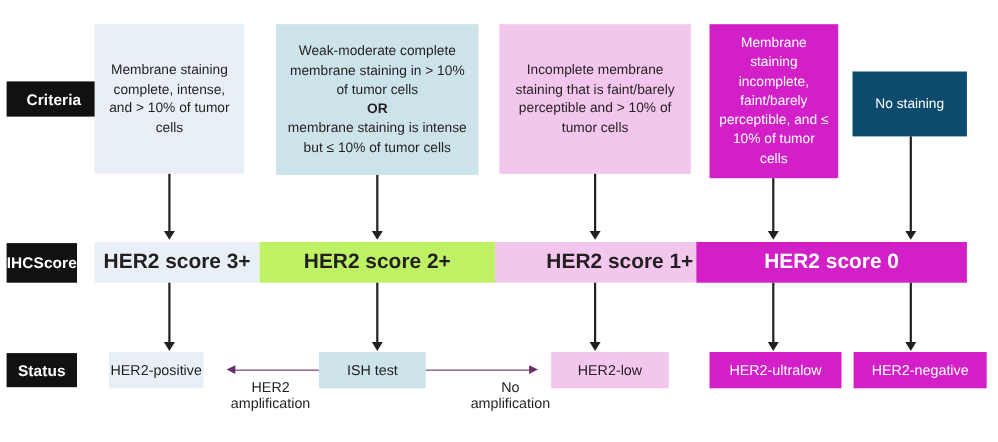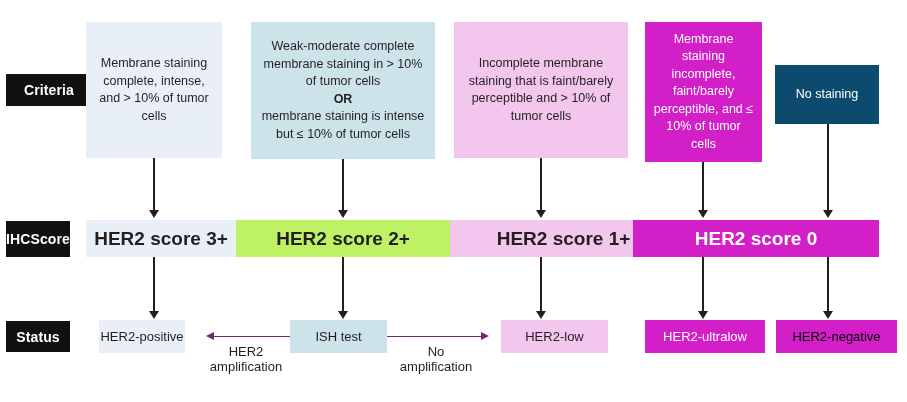--- a/index.html
+++ b/index.html
@@ -157,31 +157,31 @@
   </div>
 
   <div class="status-box" style="left:489px;top:320px;width:107px;background:#f3c6ee;margin-left:12px;">
     <span>HER2-low</span>
   </div>
 
   <div class="status-box" style="left:645px;top:320px;width:120px;background:#d21fc8;color:#ffffff;">
     <span>HER2-ultralow</span>
   </div>
 
-  <div class="status-box" style="left:776px;top:320px;width:121px;background:#d21fc8;color:#000000;">
+  <div class="status-box" style="left:776px;top:320px;width:121px;background:#d21fc8;color:#ffffff;">
     <span>HER2-negative</span>
   </div>
 
   <div class="hline" style="left:213px;top:336px;width:77px;"></div>
   <div class="arrow-left" style="left:206px;top:332px;"></div>
   <div class="edge-label" style="left:198px;top:344px;width:96px;">
     <span>HER2</span><br>
     <span>amplification</span>
   </div>
 
   <div class="hline" style="left:387px;top:336px;width:95px;"></div>
   <div class="arrow-right" style="left:481px;top:332px;"></div>
-  <div class="edge-label" style="left:388px;top:344px;width:96px;">
+  <div class="edge-label" style="left:416px;top:344px;width:96px;">
     <span>No</span><br>
     <span>amplification</span>
   </div>
 
 </div>
 
 </body></html>

